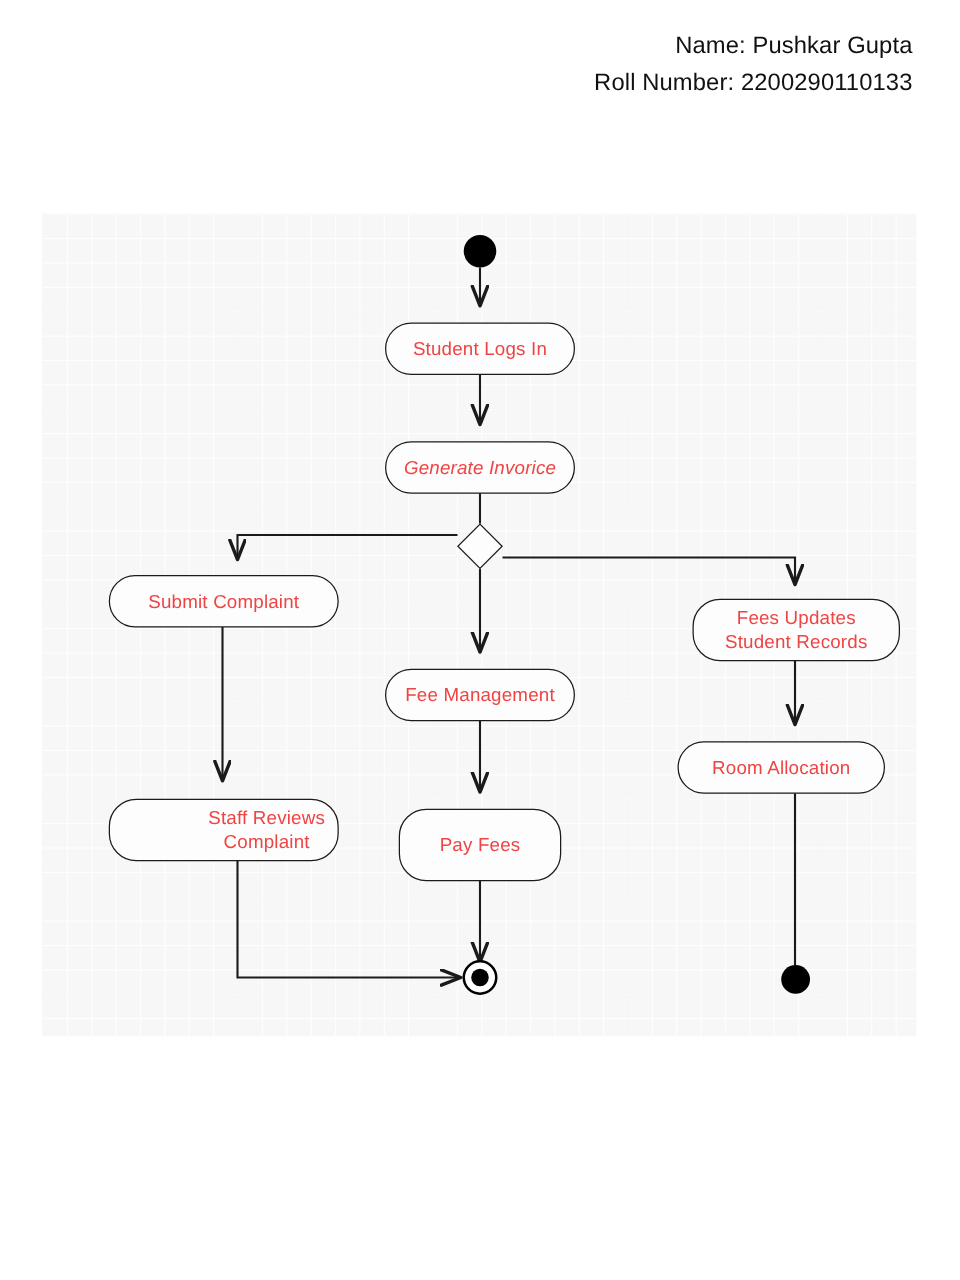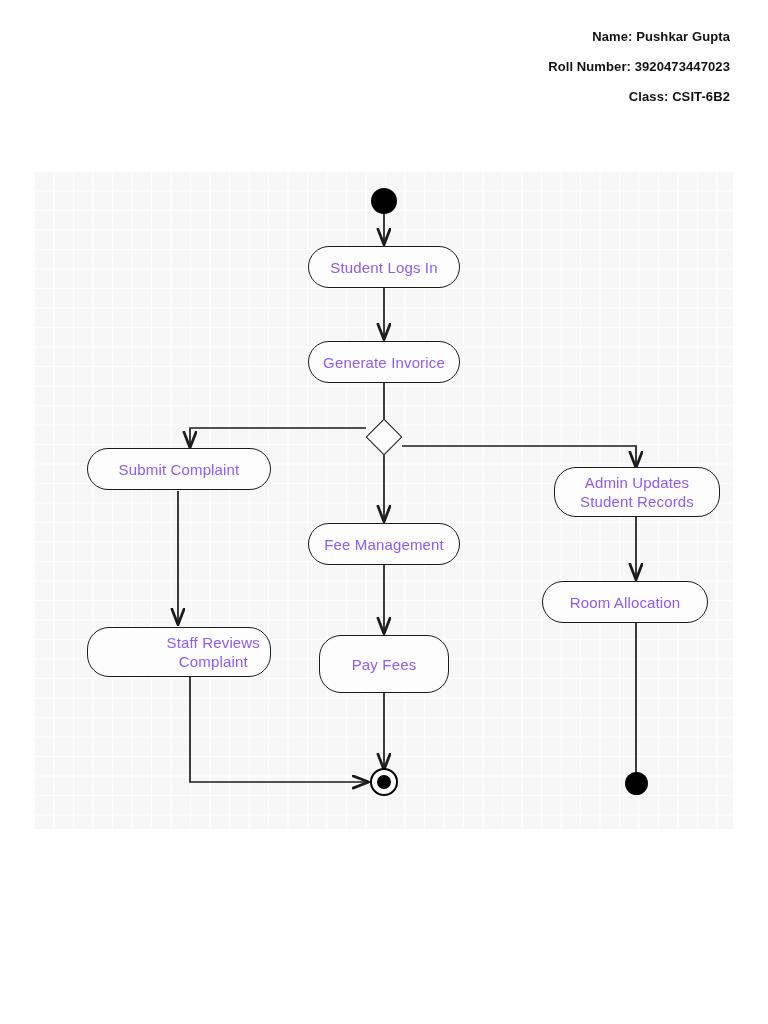--- a/index.html
+++ b/index.html
@@ -18,25 +18,24 @@
   
   #header-block {
     position: absolute;
     top: 22px;
     left: 0;
     width: 730px;
     text-align: right;
     color: #111111;
   }
   #header-block .hdr-line {
-    font-size: 13px;
+    font-size: 19px;
     line-height: 30px;
     letter-spacing: 0.1px;
     white-space: pre;
-    font-weight: bold;
   }
 
   
   #diagram-canvas {
     position: absolute;
     left: 34px;
     top: 171px;
     width: 699px;
     height: 658px;
     background-color: #f7f7f7;
@@ -65,26 +64,27 @@
   .node {
     position: absolute;
     box-sizing: border-box;
     background: #fdfdfd;
     border: 1.6px solid #1b1b1b;
     border-radius: 22px;
     display: flex;
     align-items: center;
     justify-content: center;
     text-align: center;
-    color: #8b5cf6;
+    color: #ef4444;
     font-size: 15px;
     line-height: 19px;
     letter-spacing: 0.15px;
     white-space: pre-line;
     box-shadow: 0 0 0 0 rgba(0,0,0,0);
+    margin-top: 12px;
   }
   .node-label {
     display: block;
     white-space: pre-line;
     padding: 0 10px;
   }
 
   .terminal {
     position: absolute;
     border-radius: 50%;
@@ -113,22 +113,21 @@
     background: #fdfdfd;
     border: 1.6px solid #1b1b1b;
     transform: rotate(45deg);
   }
 </style>
 </head>
 <body>
 
 <div id="header-block">
   <div class="hdr-line">Name: Pushkar Gupta</div>
-  <div class="hdr-line">Roll Number: 3920473447023</div>
-  <div class="hdr-line">Class: CSIT-6B2</div>
+  <div class="hdr-line">Roll Number: 2200290110133</div>
 </div>
 
 <div id="diagram-canvas">
 
   <svg id="edge-layer" viewBox="0 0 699 658" width="699" height="658" xmlns="http://www.w3.org/2000/svg">
     <defs>
       <marker id="arrowhead" markerWidth="11" markerHeight="11" refX="9.2" refY="4" orient="auto">
         <path d="M0.4,0.4 L9.6,4 L0.4,7.6" fill="none" stroke="#1b1b1b" stroke-width="1.6" stroke-linecap="round" stroke-linejoin="round"></path>
       </marker>
     </defs>
@@ -159,36 +158,36 @@
       <path d="M602,452 L602,601"></path>
     </g>
   </svg>
 
   <div class="terminal" style="left:337px; top:17px; width:26px; height:26px;"></div>
 
   <div class="node" style="left:274px; top:75px; width:152px; height:42px;">
     <span class="node-label">Student Logs In</span>
   </div>
 
-  <div class="node" style="left:274px; top:170px; width:152px; height:42px;">
+  <div class="node" style="left:274px; top:170px; width:152px; height:42px;font-style:italic;">
     <span class="node-label">Generate Invorice</span>
   </div>
 
   <div class="decision" style="left:337px; top:253px; width:26px; height:26px;"></div>
 
   <div class="node" style="left:53px; top:277px; width:184px; height:42px;">
     <span class="node-label">Submit Complaint</span>
   </div>
 
   <div class="node" style="left:274px; top:352px; width:152px; height:42px;">
     <span class="node-label">Fee Management</span>
   </div>
 
   <div class="node" style="left:520px; top:296px; width:166px; height:50px;">
-    <span class="node-label">Admin Updates
+    <span class="node-label">Fees Updates
 Student Records</span>
   </div>
 
   <div class="node" style="left:53px; top:456px; width:184px; height:50px;justify-content:flex-end;">
     <span class="node-label">Staff Reviews
 Complaint</span>
   </div>
 
   <div class="node" style="left:285px; top:464px; width:130px; height:58px;">
     <span class="node-label">Pay Fees</span>

